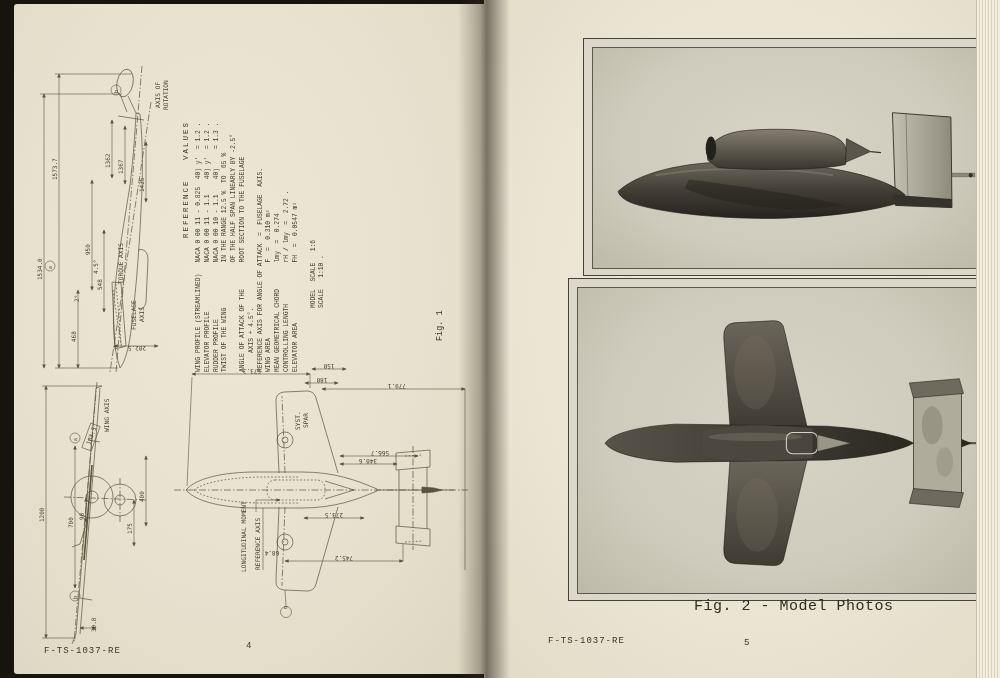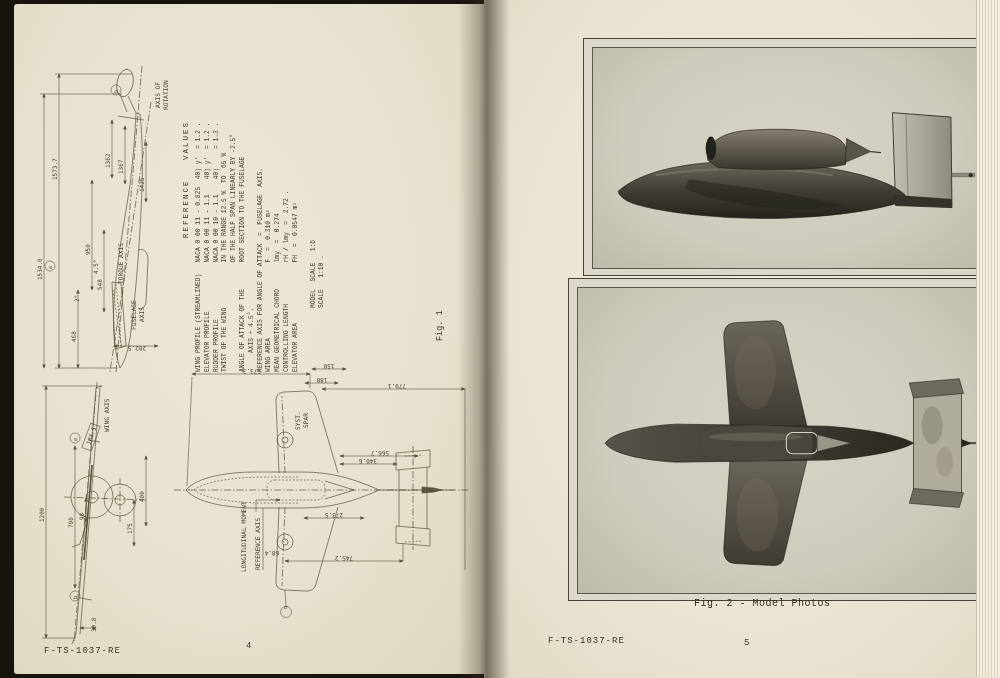--- a/index.html
+++ b/index.html
@@ -23,21 +23,21 @@
   
   .rv-inner { width:340px; height:240px; transform:rotate(-90deg) translateX(-340px); }
   .rv-title { font-size:7.5px; letter-spacing:2px; color:#3e3827; margin:0 0 5px 134px; white-space:pre; }
   .rv-line { font-size:6.3px; line-height:8.8px; white-space:pre; color:#463f2c; }
   .rv-scale { margin-top:9px; margin-left:64px; }
 
   .fig1-inner { width:48px; height:14px; transform:rotate(-90deg) translateX(-48px);
     font-size:8.5px; color:#3b3425; white-space:pre; }
 
   .footer-text { position:absolute; font-size:9px; letter-spacing:1px; color:#3b3526; }
-  .caption { position:absolute; font-size:10px; letter-spacing:0.5px; color:#332d1f;text-align:center; }
+  .caption { position:absolute; font-size:15px; letter-spacing:0.5px; color:#332d1f;text-align:center; }
 
   .photo { position:absolute; border:1px solid #45423a; background:#dcd8c9; padding:8px; }
   .photo-inner { position:relative; width:100%; height:100%; border:1px solid #5c584d;
     background:radial-gradient(ellipse at 50% 45%, #d7d4c6 0%, #cfccbd 60%, #bdbaa9 100%); }
   .photo-inner svg { position:absolute; left:0; top:0; }
 
   svg text { font-family:"DejaVu Sans Mono", monospace; fill:#473f2b; }
   .t6  { font-size:6px; }
   .t62 { font-size:6.2px; }
   .t5  { font-size:5px; }

